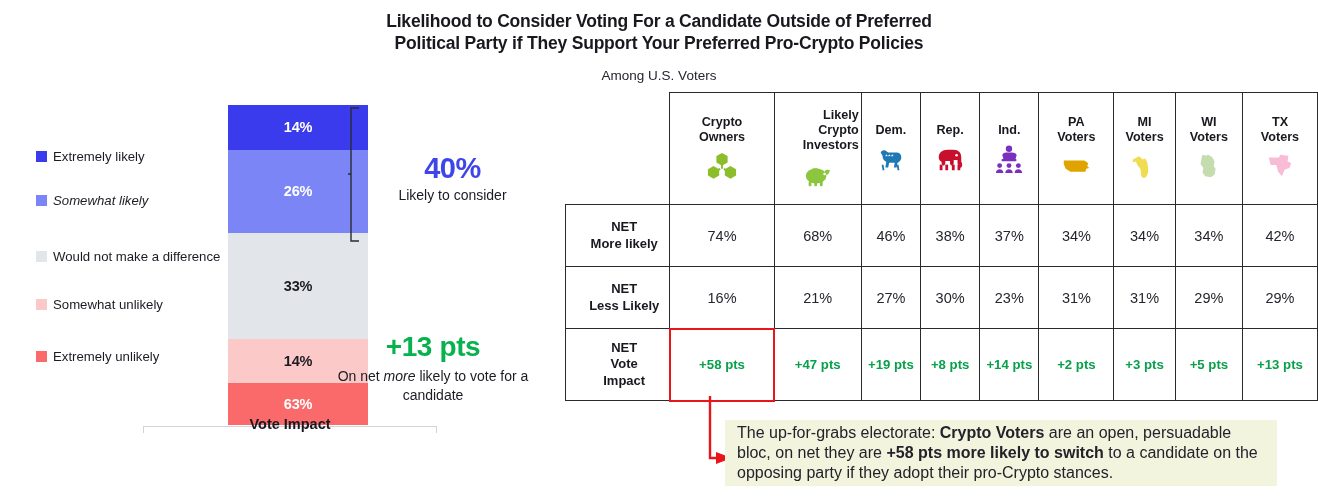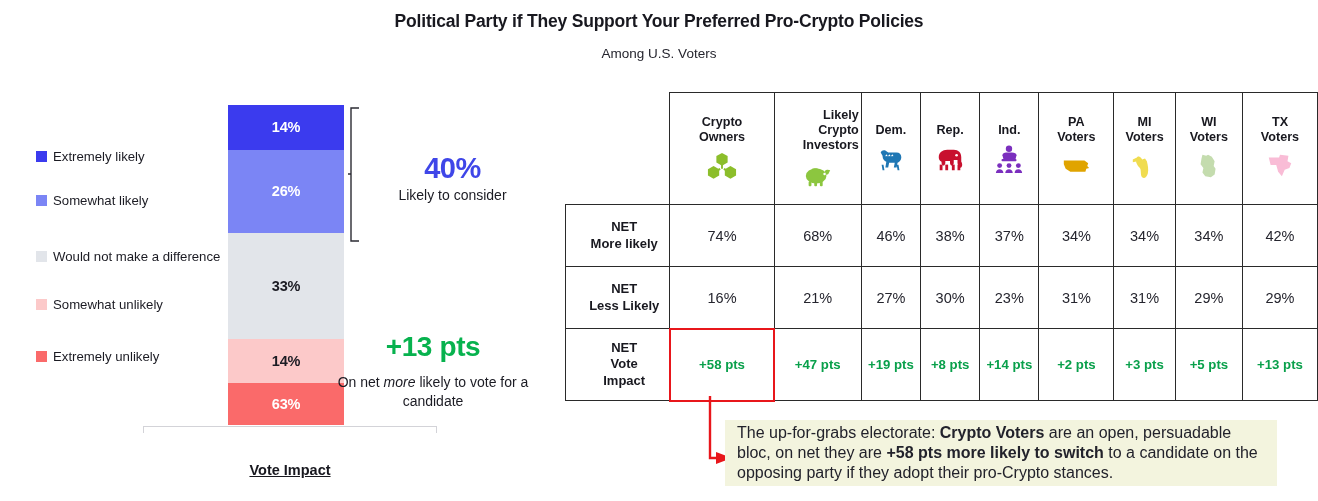--- a/index.html
+++ b/index.html
@@ -17,40 +17,40 @@
   .title-line { font-size: 17.5px; font-weight: bold; letter-spacing: -0.2px; line-height: 22px; color: #18181f; }
   .subtitle { font-size: 13.5px; color: #25252e; margin-top: 14px; }
 
   
   .legend { position: absolute; left: 36px; top: 148px; width: 200px; }
   .legend-item { display: flex; align-items: flex-start; margin-bottom: 0px; }
   .legend-swatch { width: 11px; height: 11px; flex: 0 0 11px; margin-top: 3px; margin-right: 6px; }
   .legend-label { font-size: 13.2px; color: #1b1b23; line-height: 17px; }
 
   
-  .bar { position: absolute; left: 228px; top: 105px; width: 116px; }
+  .bar { position: absolute; left: 228px; top: 105px; width: 140px; }
   .seg { position: relative; display: flex; align-items: center; justify-content: center; }
   .seg-val { font-size: 14.5px; font-weight: bold; letter-spacing: -0.2px; }
   .seg-val.light { color: #ffffff; }
   .seg-val.dark { color: #1b1b23; }
 
   .axis-line { position: absolute; left: 143px; top: 426px; width: 294px; height: 7px;
                border-top: 1.5px solid #d3d3d8; border-left: 1.5px solid #d3d3d8; border-right: 1.5px solid #d3d3d8; }
-  .axis-label { position: absolute; left: 143px; top: 462px; width: 294px; text-align: center;
-                font-size: 14.5px; font-weight: bold; color: #18181f; text-decoration: underline; }
+  .axis-label { position: absolute; left: 143px; top: 416px; width: 294px; text-align: center;
+                font-size: 14.5px; font-weight: bold; color: #18181f; }
 
   
   .bracket { position: absolute; left: 348px; top: 107px; width: 14px; height: 135px; }
   .cal-40 { position: absolute; left: 370px; top: 152px; width: 165px; text-align: center; }
   .cal-40 .big { font-size: 29px; font-weight: bold; color: #3F46E8; letter-spacing: -0.5px; }
   .cal-40 .sub { font-size: 14px; color: #1b1b23; margin-top: 2px; }
 
   .cal-13 { position: absolute; left: 333px; top: 331px; width: 200px; text-align: center; }
   .cal-13 .big { font-size: 28px; font-weight: bold; color: #07B24E; letter-spacing: -0.4px; }
-  .cal-13 .sub { font-size: 14px; color: #1b1b23; line-height: 19px; margin-top: 10px; }
+  .cal-13 .sub { font-size: 14px; color: #1b1b23; line-height: 19px; margin-top: 4px; }
   .cal-13 .sub em { font-style: italic; }
 
   
   .tbl { position: absolute; left: 565px; top: 92px; border-collapse: collapse; }
   .tbl td, .tbl th { border: 1.4px solid #2a2a2a; text-align: center; vertical-align: middle; padding: 0; }
   .tbl .corner { border: none; }
   .hdr { height: 112px; padding: 4px 2px 5px !important; }
   .hdr-text { font-size: 12.6px; font-weight: bold; color: #18181f; line-height: 15px; }
   .hdr-icon { height: 32px; display: flex; align-items: flex-end; justify-content: center; margin-top: 4px; }
   .rowlab { text-align: left; padding: 6px 0 6px 13px !important; font-size: 13px;
@@ -67,30 +67,31 @@
           padding: 4px 12px; }
   .note-text { font-size: 16px; line-height: 20px; color: #22222b; text-align: left; }
   .note-text b { font-weight: bold; }
 </style>
 </head>
 <body>
 
 <div id="root">
 
   <div class="title-block">
+    <div class="title-line">Likelihood to Consider Voting For a Candidate Outside of Preferred</div>
     <div class="title-line">Political Party if They Support Your Preferred Pro-Crypto Policies</div>
     <div class="subtitle">Among U.S. Voters</div>
   </div>
 
   <div class="legend" id="legend">
       <div class="legend-item" style="position: absolute; top: 0px;">
         <span class="legend-swatch" style="background: rgb(59, 59, 238);"></span>
         <span class="legend-label">Extremely likely</span>
       </div>
-      <div class="legend-item" style="position: absolute; top: 44px;">
+      <div class="legend-item" style="position: absolute; top: 44px; font-style: italic;">
         <span class="legend-swatch" style="background: rgb(123, 133, 245);"></span>
         <span class="legend-label">Somewhat likely</span>
       </div>
       <div class="legend-item" style="position: absolute; top: 100px;">
         <span class="legend-swatch" style="background: rgb(226, 229, 234);"></span>
         <span class="legend-label">Would not make a difference</span>
       </div>
       <div class="legend-item" style="position: absolute; top: 148px;">
         <span class="legend-swatch" style="background: rgb(252, 201, 201);"></span>
         <span class="legend-label">Somewhat unlikely</span>

